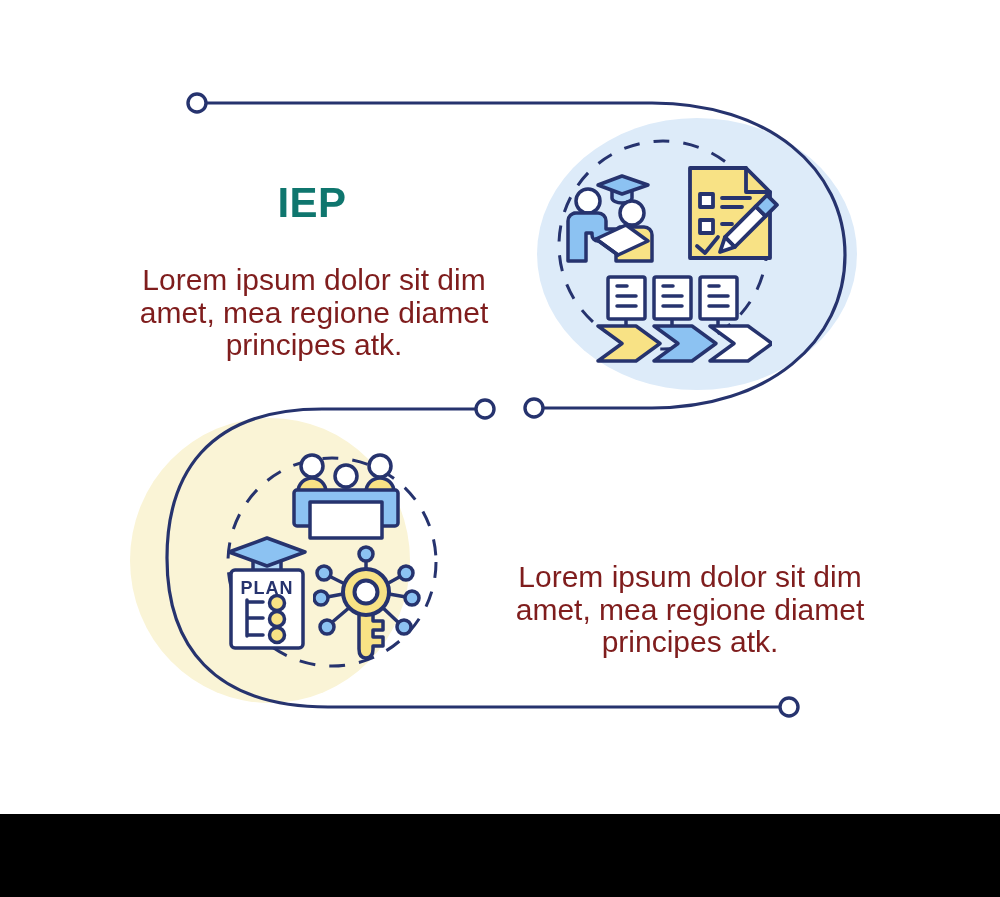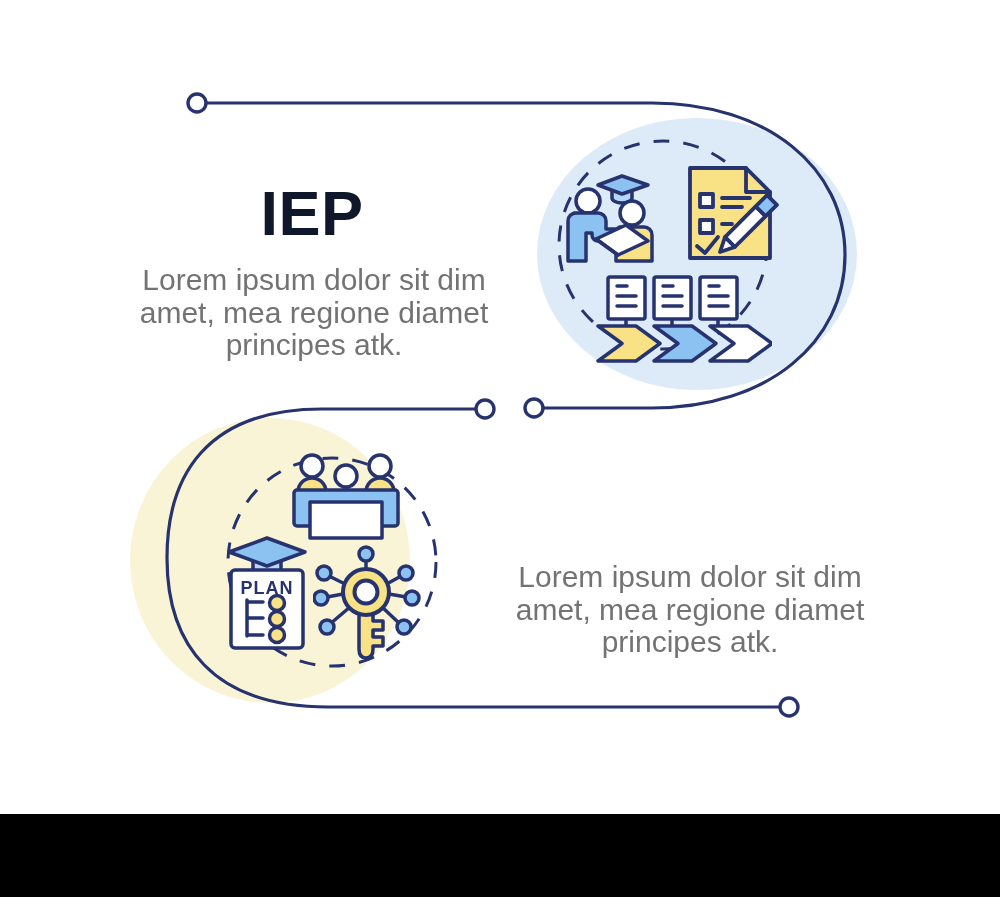--- a/index.html
+++ b/index.html
@@ -9,28 +9,28 @@
     position:relative; width:1000px; height:897px;
     background:#ffffff; overflow:hidden;
   }
   .bg-circle { position:absolute; border-radius:50%; }
   .bg-circle.blue   { left:537px; top:118px; width:320px; height:272px; background:#ddebf9; }
   .bg-circle.yellow { left:130px; top:418px; width:280px; height:285px; background:#faf4d6; }
   .overlay-svg { position:absolute; left:0; top:0; }
   .icon { position:absolute; }
   .section-title {
     position:absolute; text-align:center;
-    font-size:63px; font-weight:bold; color:#0f172a;
+    font-size:42px; font-weight:bold; color:#0f766e;
     letter-spacing:0.5px; line-height:1;
   }
   .title-iep { left:132px; top:182px; width:360px; }
   .title-504 { left:536px; top:489px; width:300px; }
   .section-desc {
     position:absolute; text-align:center;
-    font-size:30px; color:#737373; line-height:32.5px;
+    font-size:30px; color:#7f1d1d; line-height:32.5px;
   }
   .desc-iep { left:114px; top:264px; width:400px; }
   .desc-504 { left:490px; top:561px; width:400px; }
   .watermark-bar {
     position:absolute; left:0; top:814px; width:1000px; height:83px;
     background:#000000;
   }
   svg { display:block; }
 </style>
 </head>

